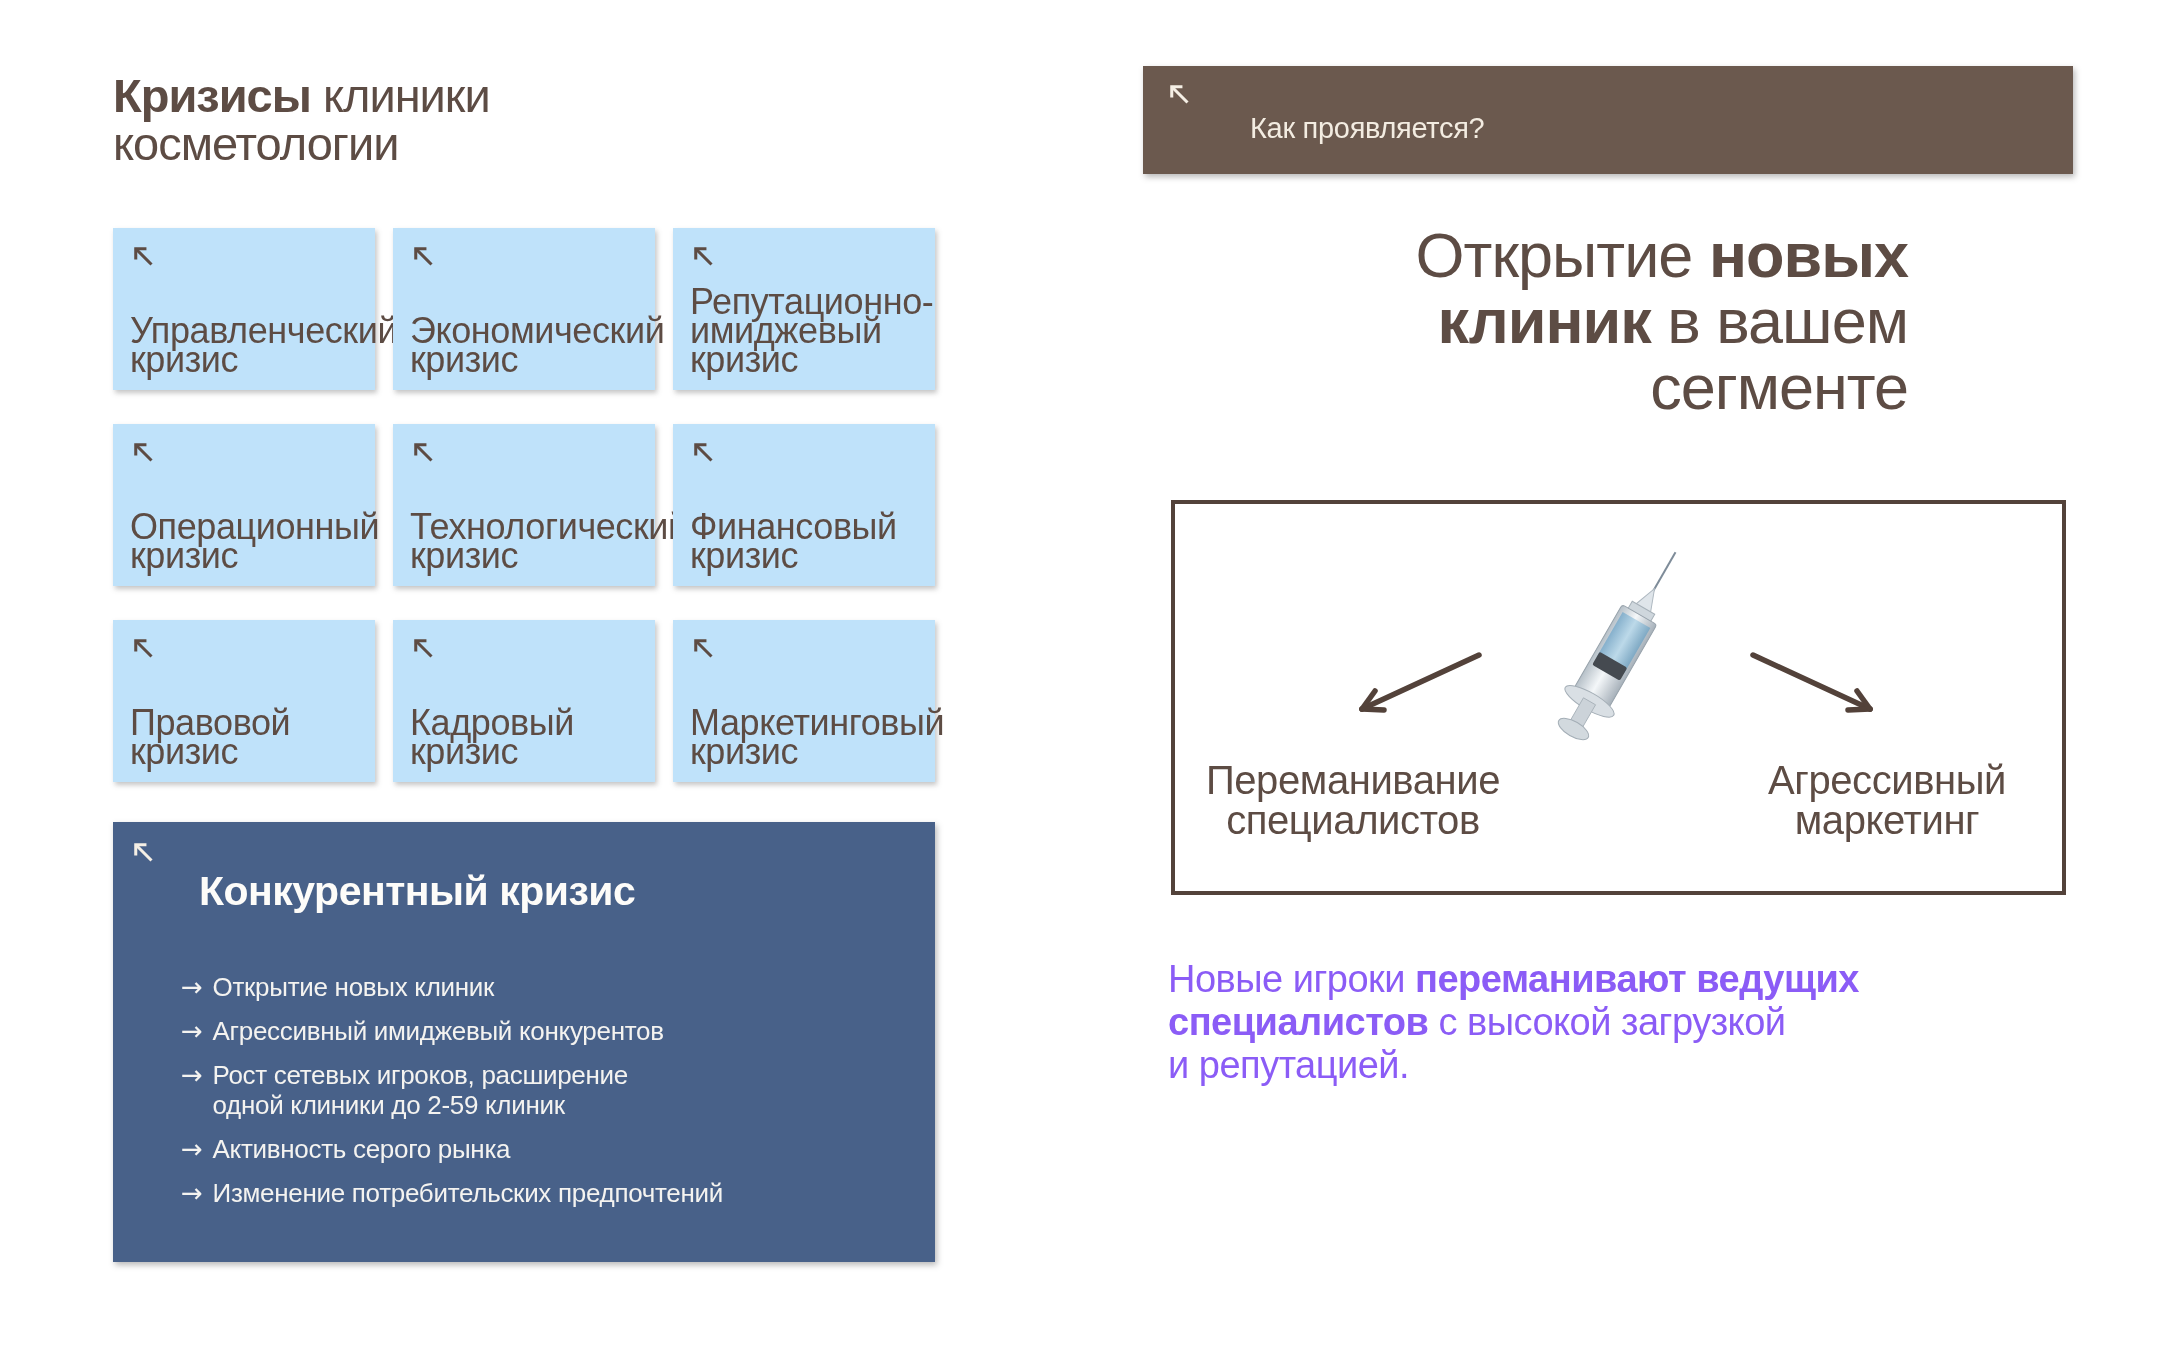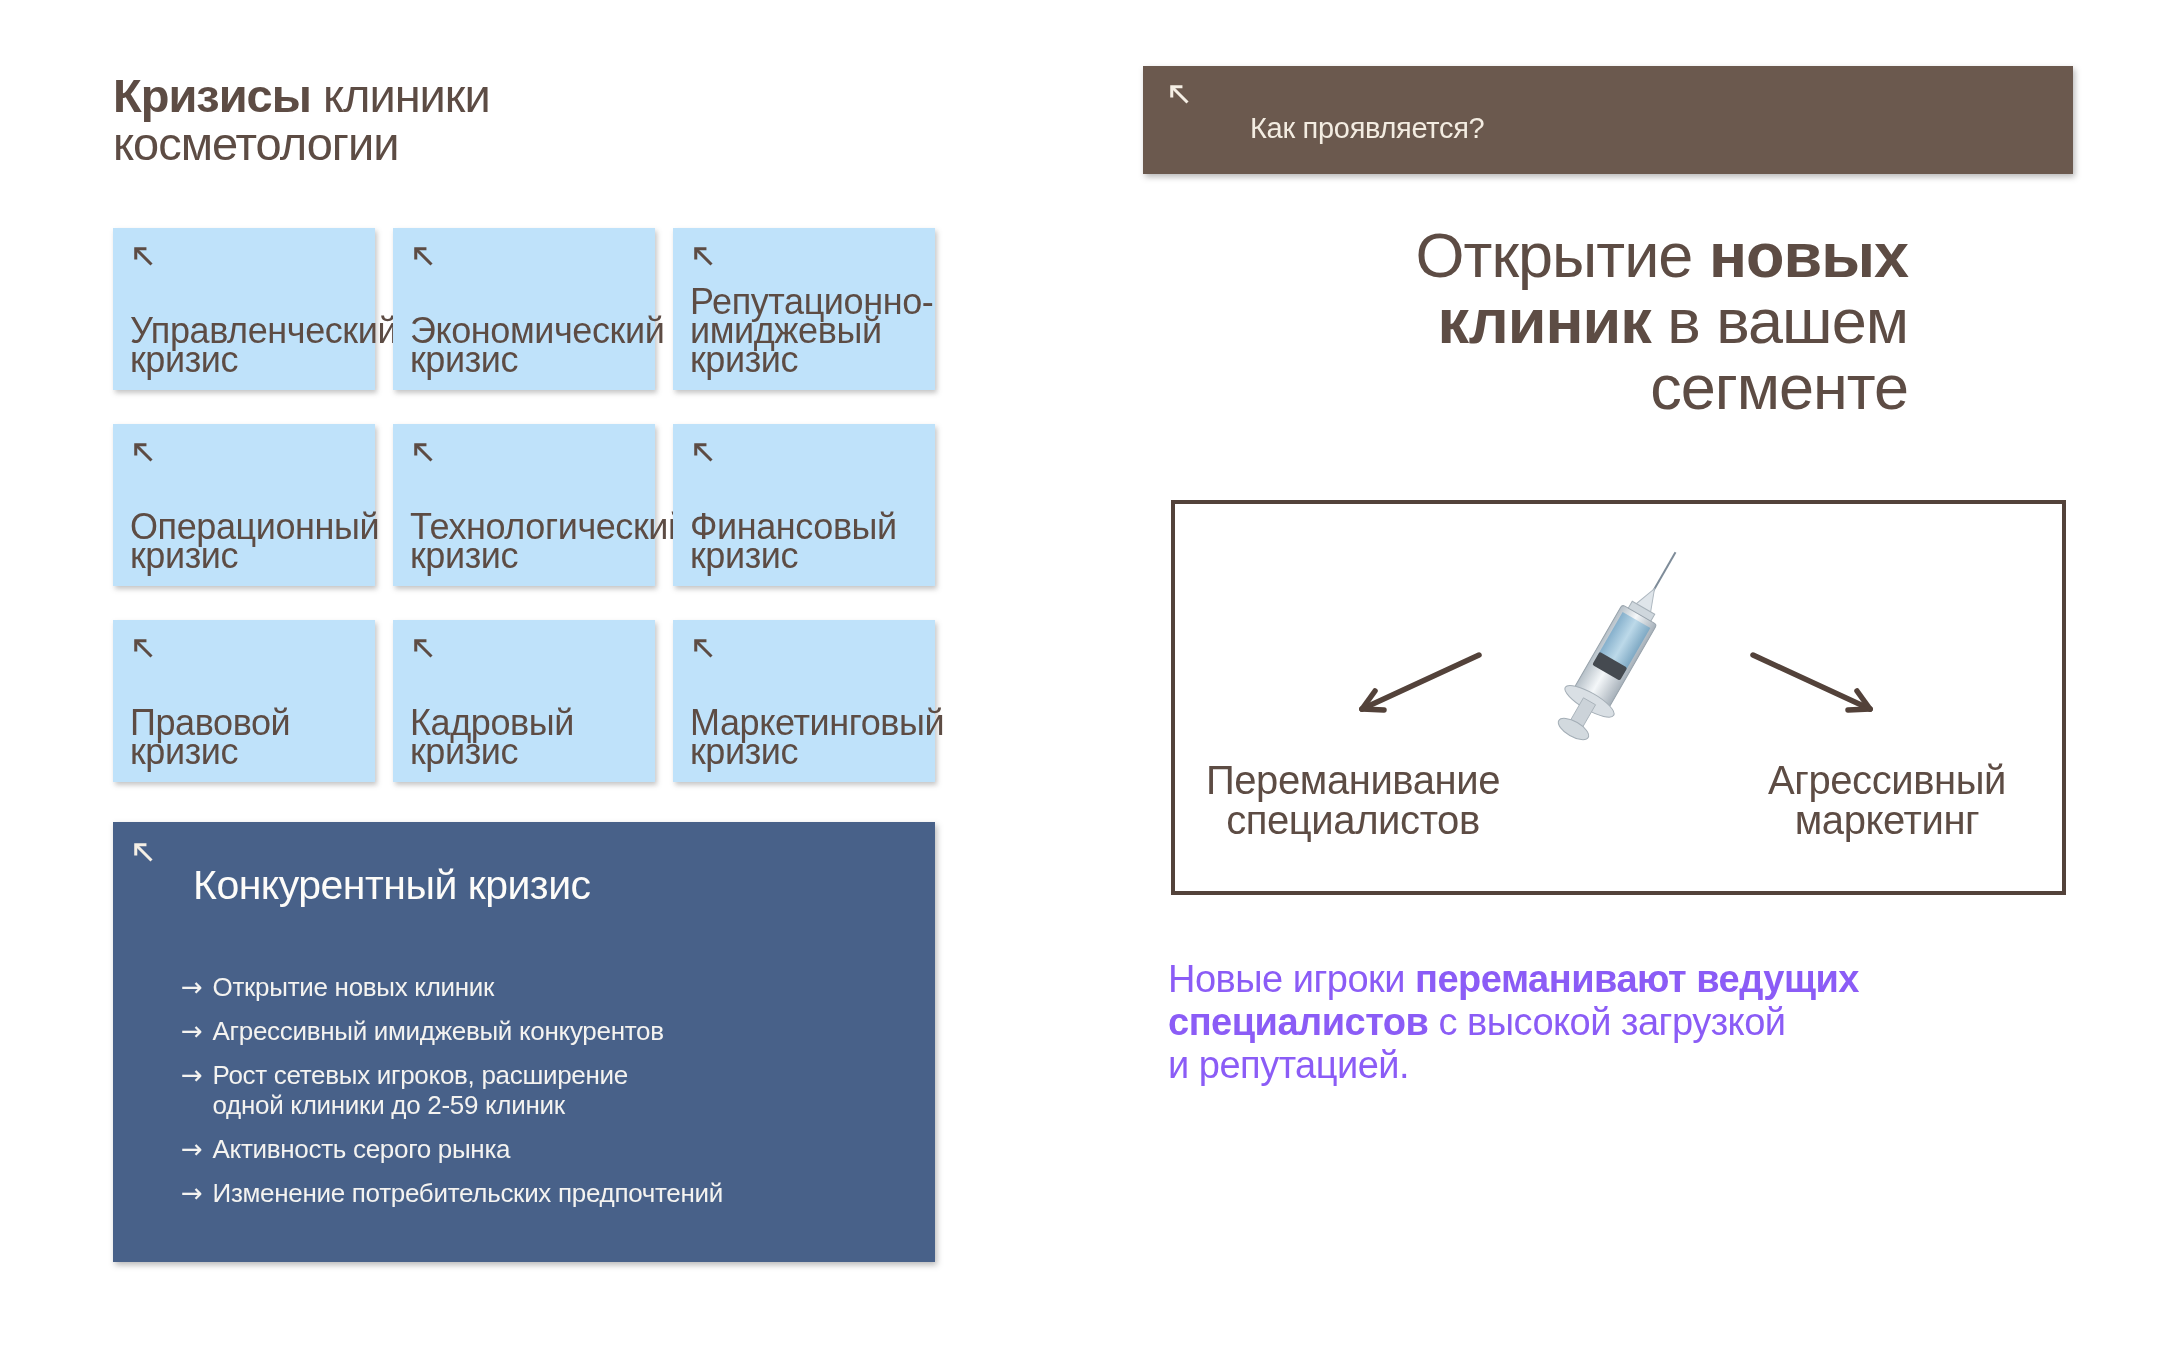--- a/index.html
+++ b/index.html
@@ -36,23 +36,23 @@
     color:var(--text_brown);
   }
   
   .competitive-panel{
     position:absolute;left:113px;top:822px;width:822px;height:440px;
     background:var(--panel_blue);
     box-shadow:2px 3px 6px rgba(80,80,80,0.4);
   }
   .competitive-panel .corner-arrow{position:absolute;left:16px;top:16px;color:var(--cream);}
   .panel-title{
-    position:absolute;left:72px;top:32px;margin:8px;
+    position:absolute;left:72px;top:32px;margin:14px;
     font-size:41px;line-height:46px;letter-spacing:-0.5px;
-    font-weight:400;color:#fdfcf9;
+    font-weight:700;color:#fdfcf9;
   }
   .panel-bullets{
     position:absolute;left:68px;top:150px;right:30px;
     list-style:none;margin:0;padding:0;
   }
   .panel-bullets li{
     display:flex;gap:10px;margin-bottom:14px;
     font-size:26px;line-height:30px;letter-spacing:-0.3px;color:#f4f3f0;
   }
   .panel-bullets .bullet-arrow{font-family:"DejaVu Sans",sans-serif;flex:0 0 auto;}

